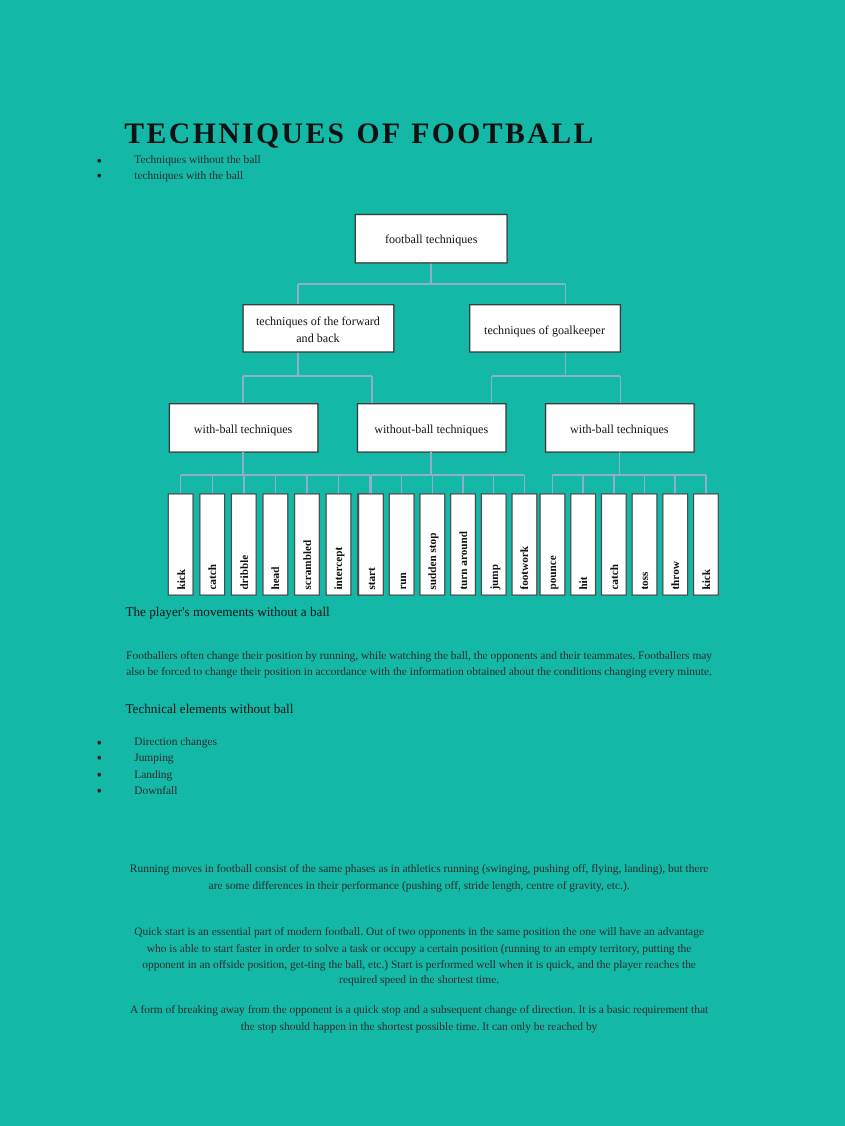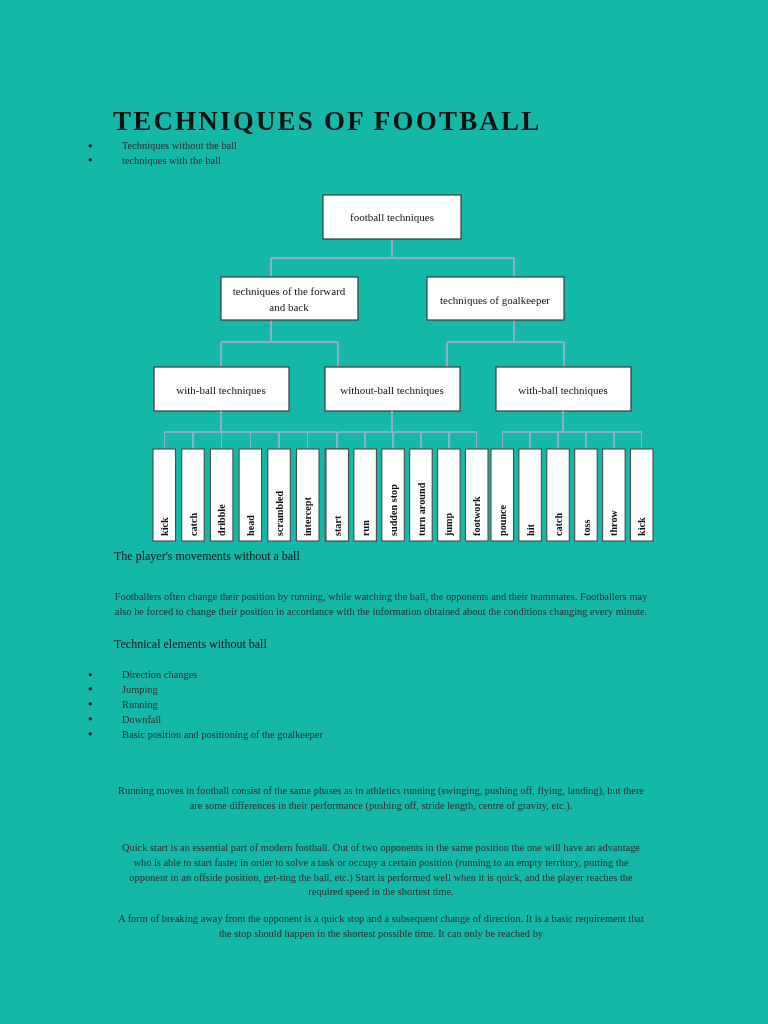--- a/index.html
+++ b/index.html
@@ -294,23 +294,22 @@
 
   <div class="sub-head" id="head-movements">The player's movements without a ball</div>
 
   <p class="para" id="para-footballers">Footballers often change their position by running, while watching the ball, the opponents and their teammates. Footballers may also be forced to change their position in accordance with the information obtained about the conditions changing every minute.</p>
 
   <div class="sub-head" id="head-technical">Technical elements without ball</div>
 
   <ul class="bullets" id="tech-bullets">
     <li>Direction changes</li>
     <li>Jumping</li>
-    <li>Running</li>
+    <li>Landing</li>
     <li>Downfall</li>
-    <li>Basic position and positioning of the goalkeeper</li>
   </ul>
 
   <p class="para" id="para-running">Running moves in football consist of the same phases as in athletics running (swinging, pushing off, flying, landing), but there are some differences in their performance (pushing off, stride length, centre of gravity, etc.).</p>
 
   <p class="para" id="para-quickstart">Quick start is an essential part of modern football. Out of two opponents in the same position the one will have an advantage who is able to start faster in order to solve a task or occupy a certain position (running to an empty territory, putting the opponent in an offside position, get-ting the ball, etc.) Start is performed well when it is quick, and the player reaches the required speed in the shortest time.</p>
 
   <p class="para" id="para-breaking">A form of breaking away from the opponent is a quick stop and a subsequent change of direction. It is a basic requirement that the stop should happen in the shortest possible time. It can only be reached by</p>
 
 </div>
 

